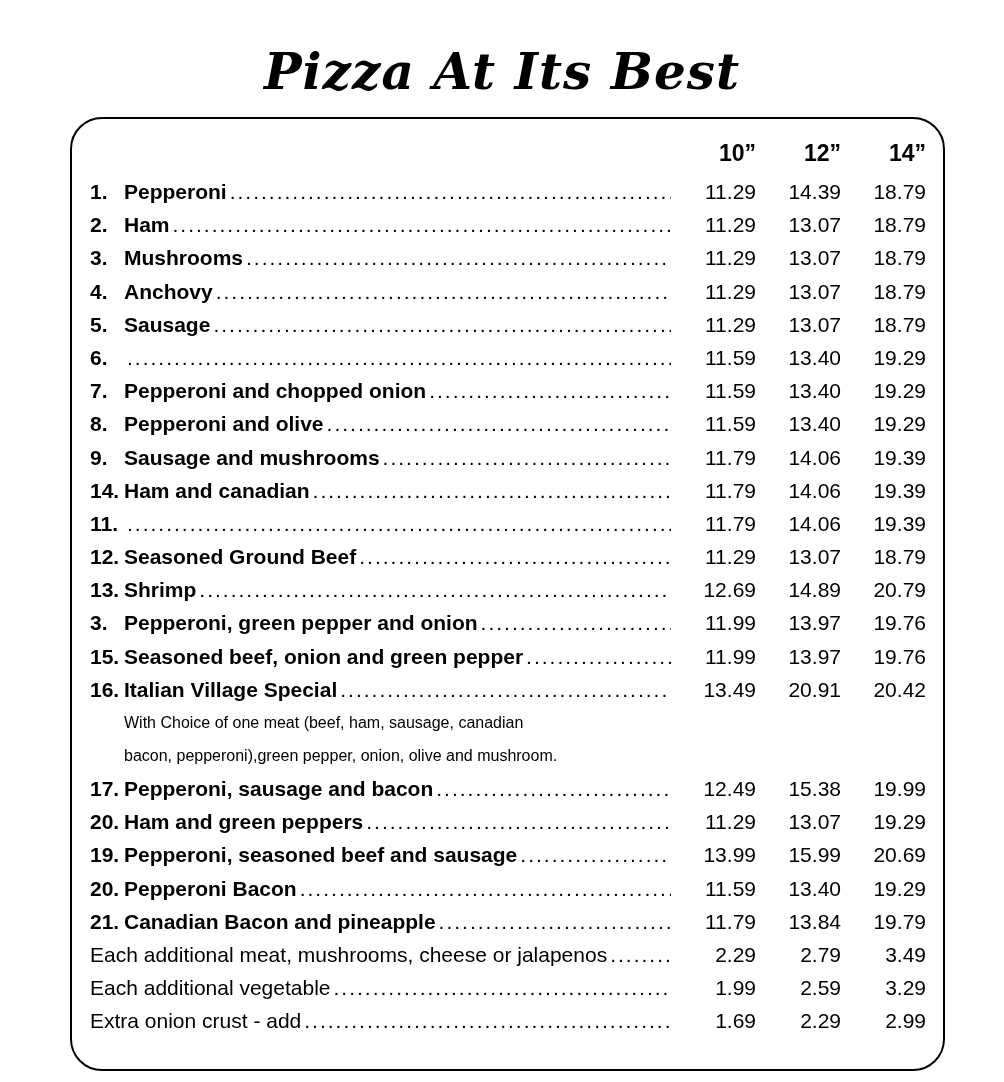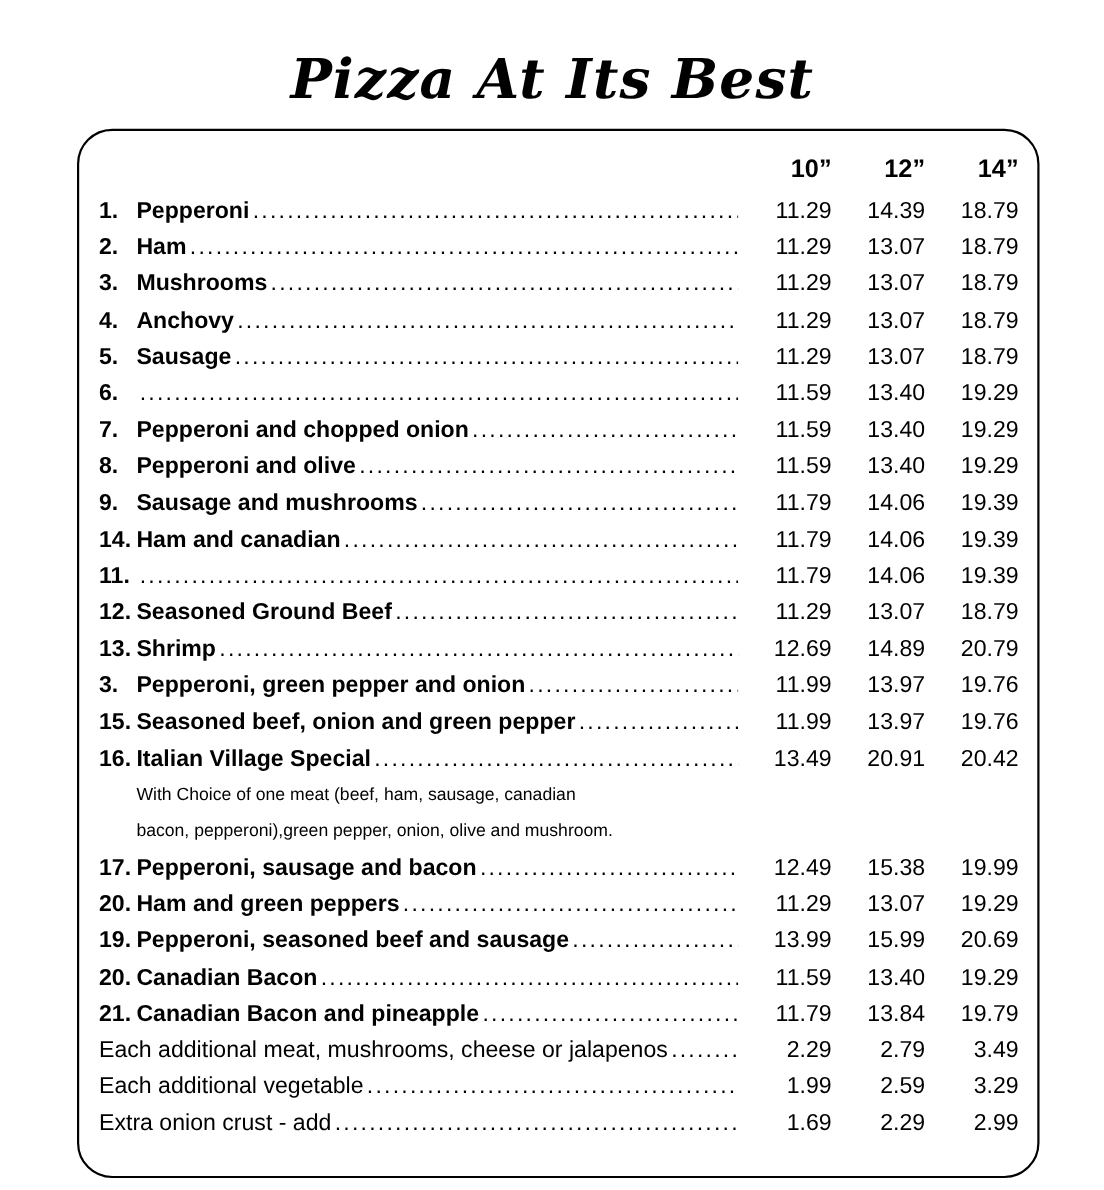--- a/index.html
+++ b/index.html
@@ -257,21 +257,21 @@
         <div class="menu-row">
     <span class="num">19.</span>
     <span class="label">Pepperoni, seasoned beef and sausage</span>
     <span class="dots">........................................................................................................................................................</span>
     <span class="price">13.99</span>
     <span class="price">15.99</span>
     <span class="price">20.69</span>
   </div>
         <div class="menu-row">
     <span class="num">20.</span>
-    <span class="label">Canadian Bacon</span>
+    <span class="label">Pepperoni Bacon</span>
     <span class="dots">........................................................................................................................................................</span>
     <span class="price">11.59</span>
     <span class="price">13.40</span>
     <span class="price">19.29</span>
   </div>
         <div class="menu-row">
     <span class="num">21.</span>
     <span class="label">Canadian Bacon and pineapple</span>
     <span class="dots">........................................................................................................................................................</span>
     <span class="price">11.79</span>

